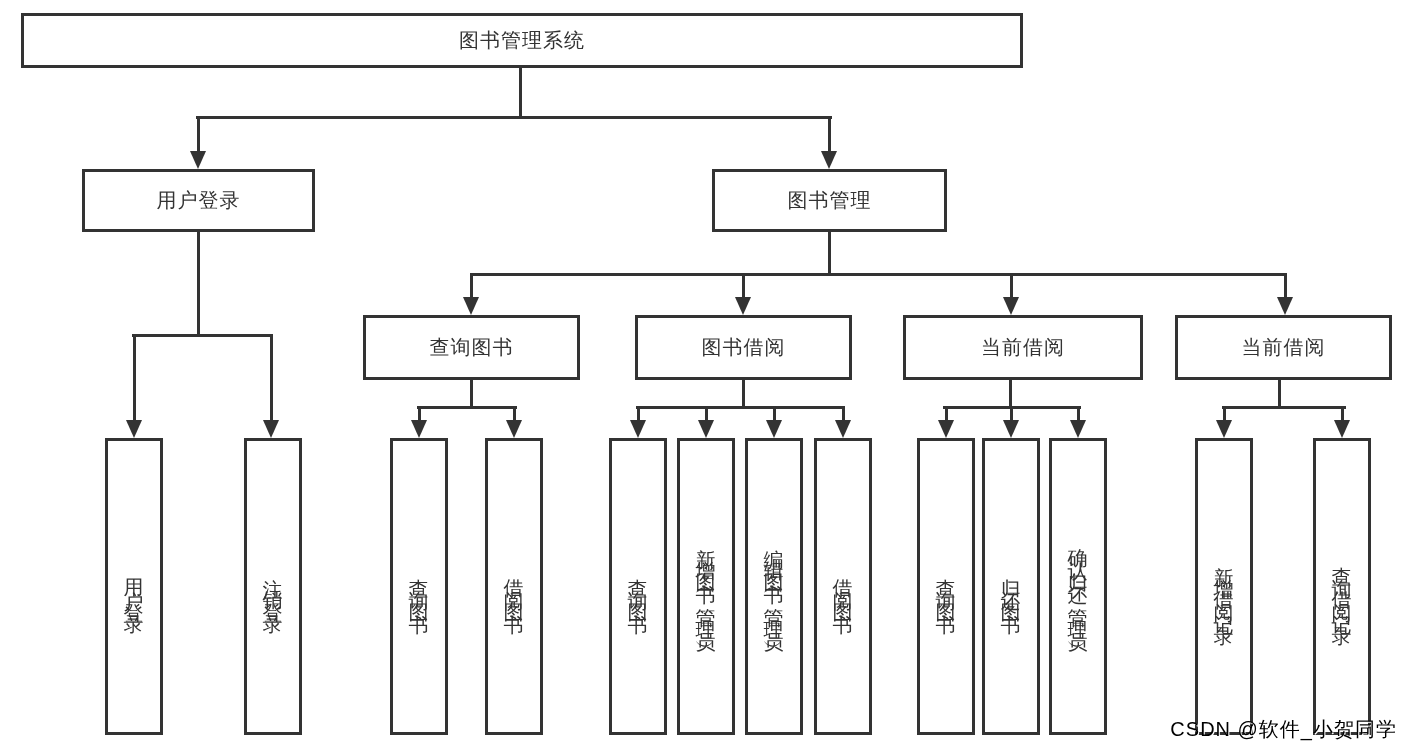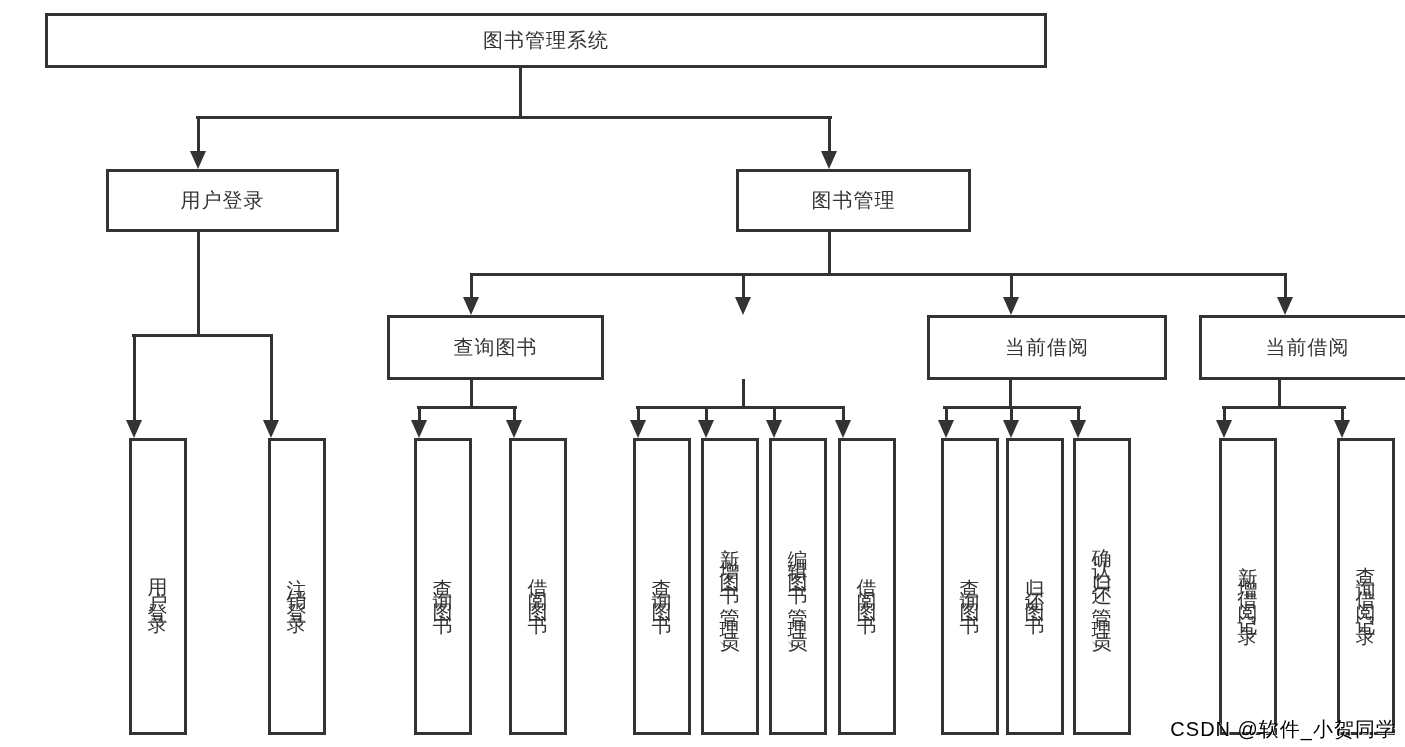--- a/index.html
+++ b/index.html
@@ -20,21 +20,20 @@
     position: absolute;
     box-sizing: border-box;
     border: 3px solid #333333;
     background: #ffffff;
     display: flex;
     align-items: center;
     justify-content: center;
     color: #333333;
     font-size: 20px;
     letter-spacing: 1px;
-    margin-left: 24px;
   }
   .node.leaf {
     width: 58px;
     top: 438px;
     height: 297px;
   }
   .v-text {
     writing-mode: vertical-rl;
     text-orientation: mixed;
     letter-spacing: 12px;
@@ -82,20 +81,23 @@
 
   <div class="node" style="left:82px; top:169px; width:233px; height:63px;">
     <span>用户登录</span>
   </div>
   <div class="node" style="left:712px; top:169px; width:235px; height:63px;">
     <span>图书管理</span>
   </div>
 
   <div class="node" style="left:363px; top:315px; width:217px; height:65px;">
     <span>查询图书</span>
+  </div>
+  <div class="node" style="left:635px; top:315px; width:217px; height:65px;">
+    <span>图书借阅</span>
   </div>
   <div class="node" style="left:903px; top:315px; width:240px; height:65px;">
     <span>当前借阅</span>
   </div>
   <div class="node" style="left:1175px; top:315px; width:217px; height:65px;">
     <span>当前借阅</span>
   </div>
 
   <div class="node leaf" style="left:105px;">
     <span class="v-text">用户登录</span>

